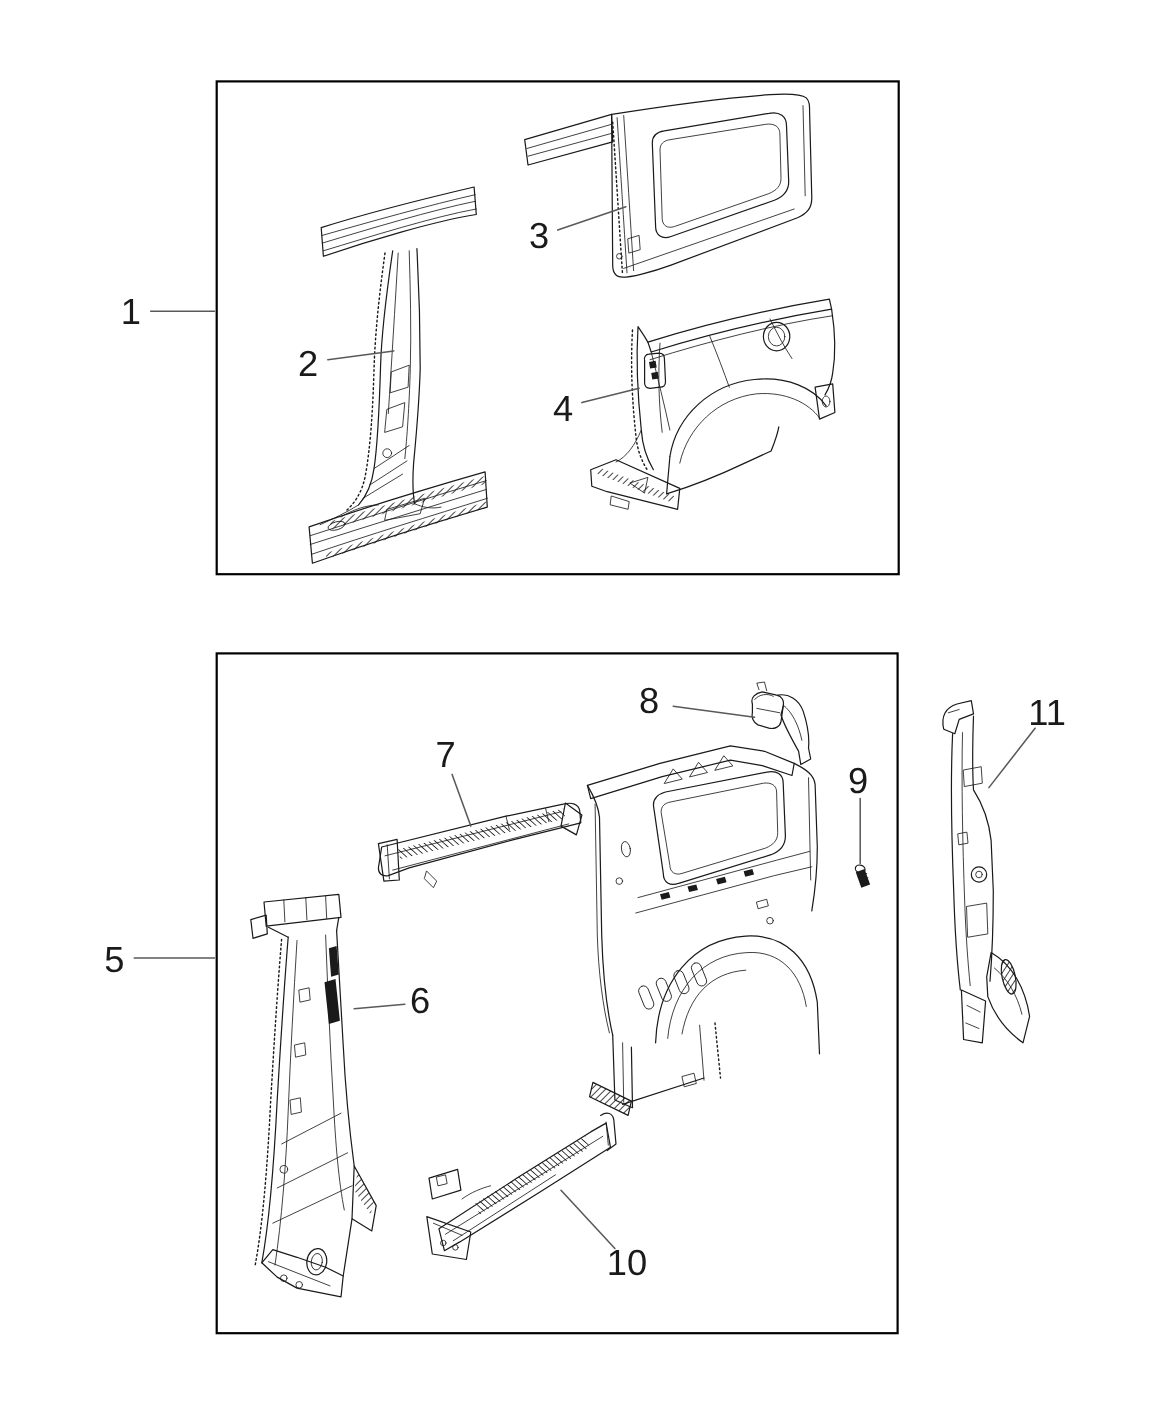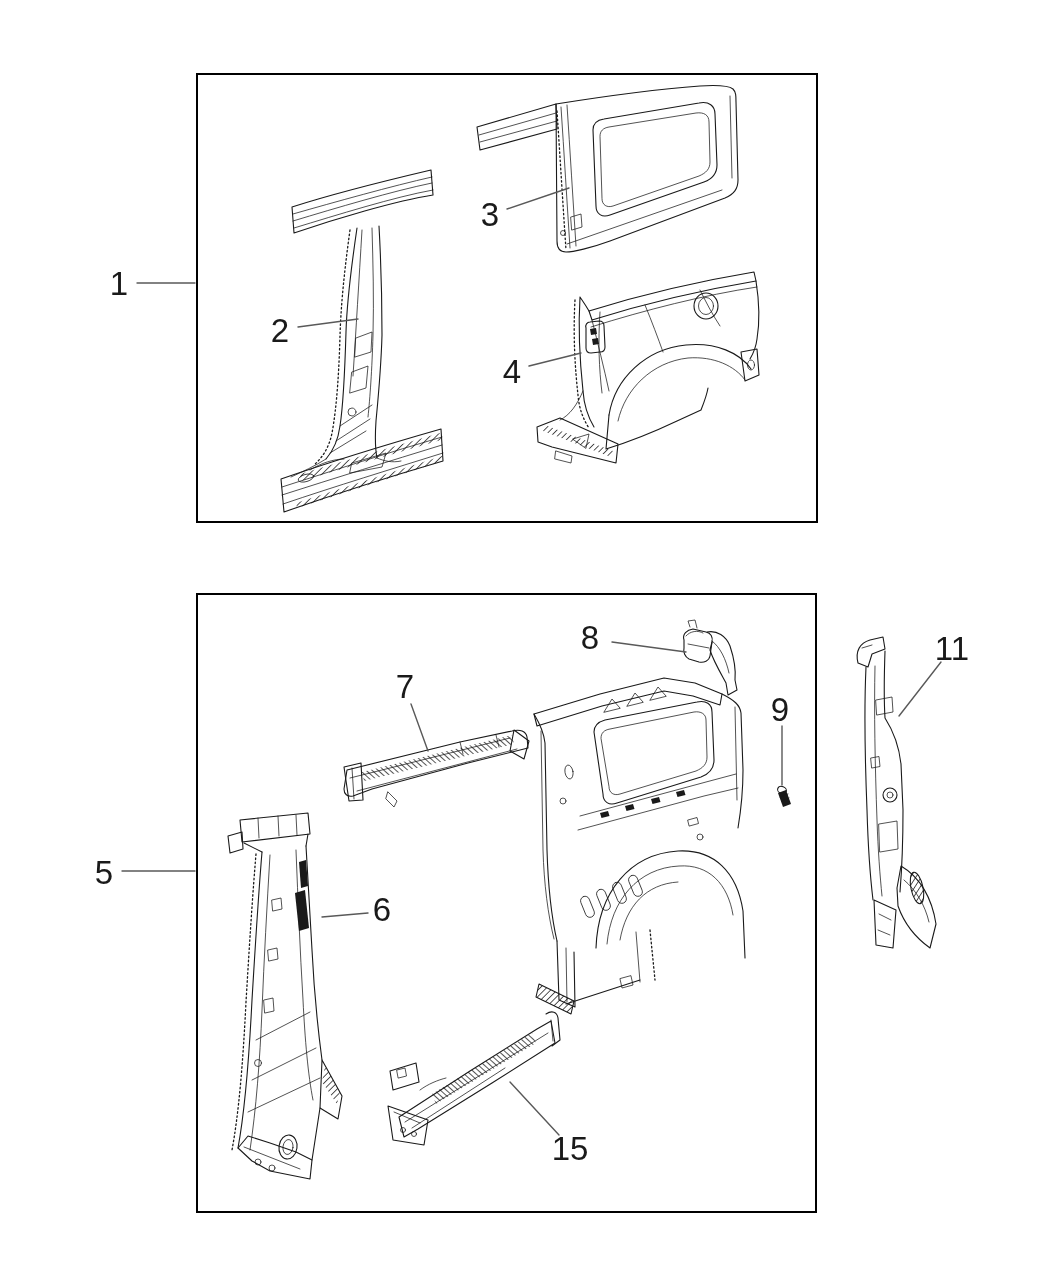--- a/index.html
+++ b/index.html
@@ -243,16 +243,16 @@
 
   <div class="callout" style="left:119px;top:283px">1</div>
   <div class="callout" style="left:280px;top:330px">2</div>
   <div class="callout" style="left:490px;top:214px">3</div>
   <div class="callout" style="left:512px;top:371px">4</div>
   <div class="callout" style="left:104px;top:872px">5</div>
   <div class="callout" style="left:382px;top:909px">6</div>
   <div class="callout" style="left:405px;top:686px">7</div>
   <div class="callout" style="left:590px;top:637px">8</div>
   <div class="callout" style="left:780px;top:709px">9</div>
-  <div class="callout" style="left:570px;top:1148px">15</div>
+  <div class="callout" style="left:570px;top:1148px">10</div>
   <div class="callout" style="left:952px;top:648px">11</div>
 
 </div>
 
 </body></html>

